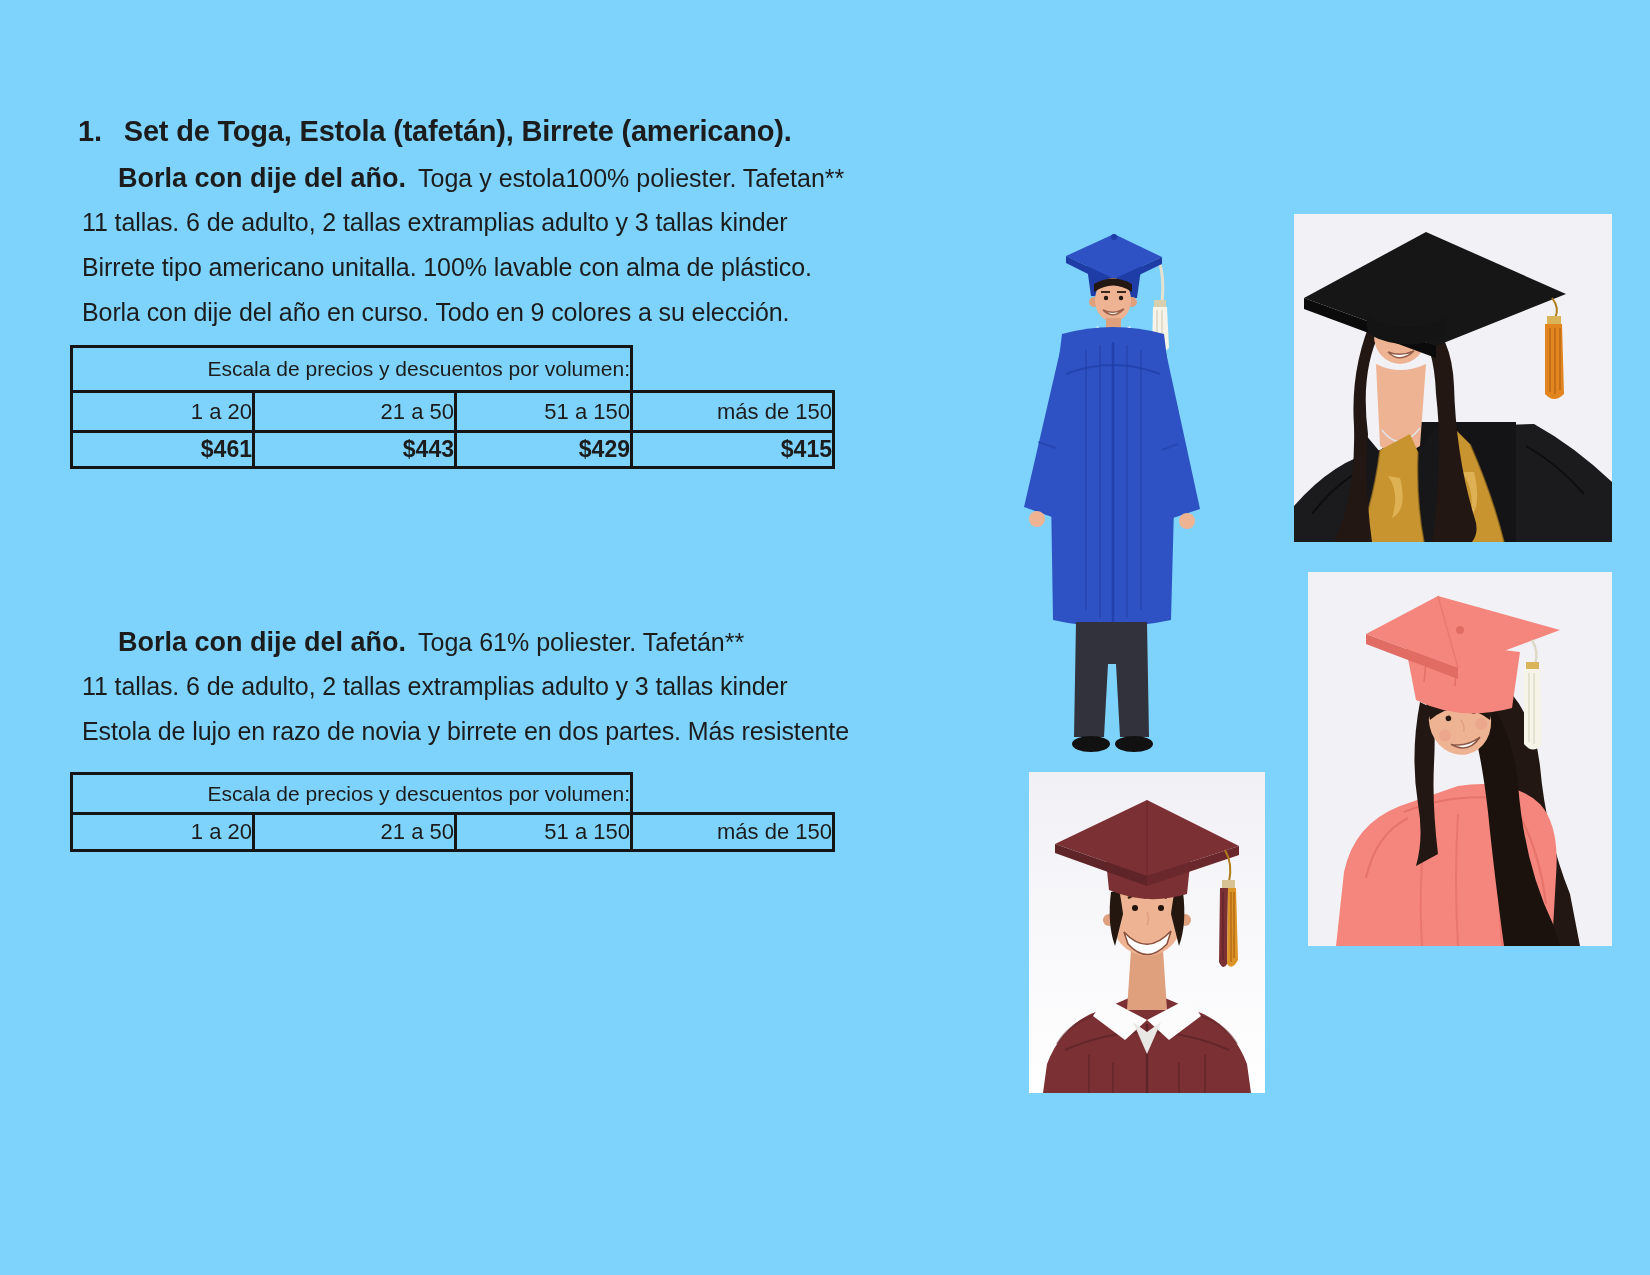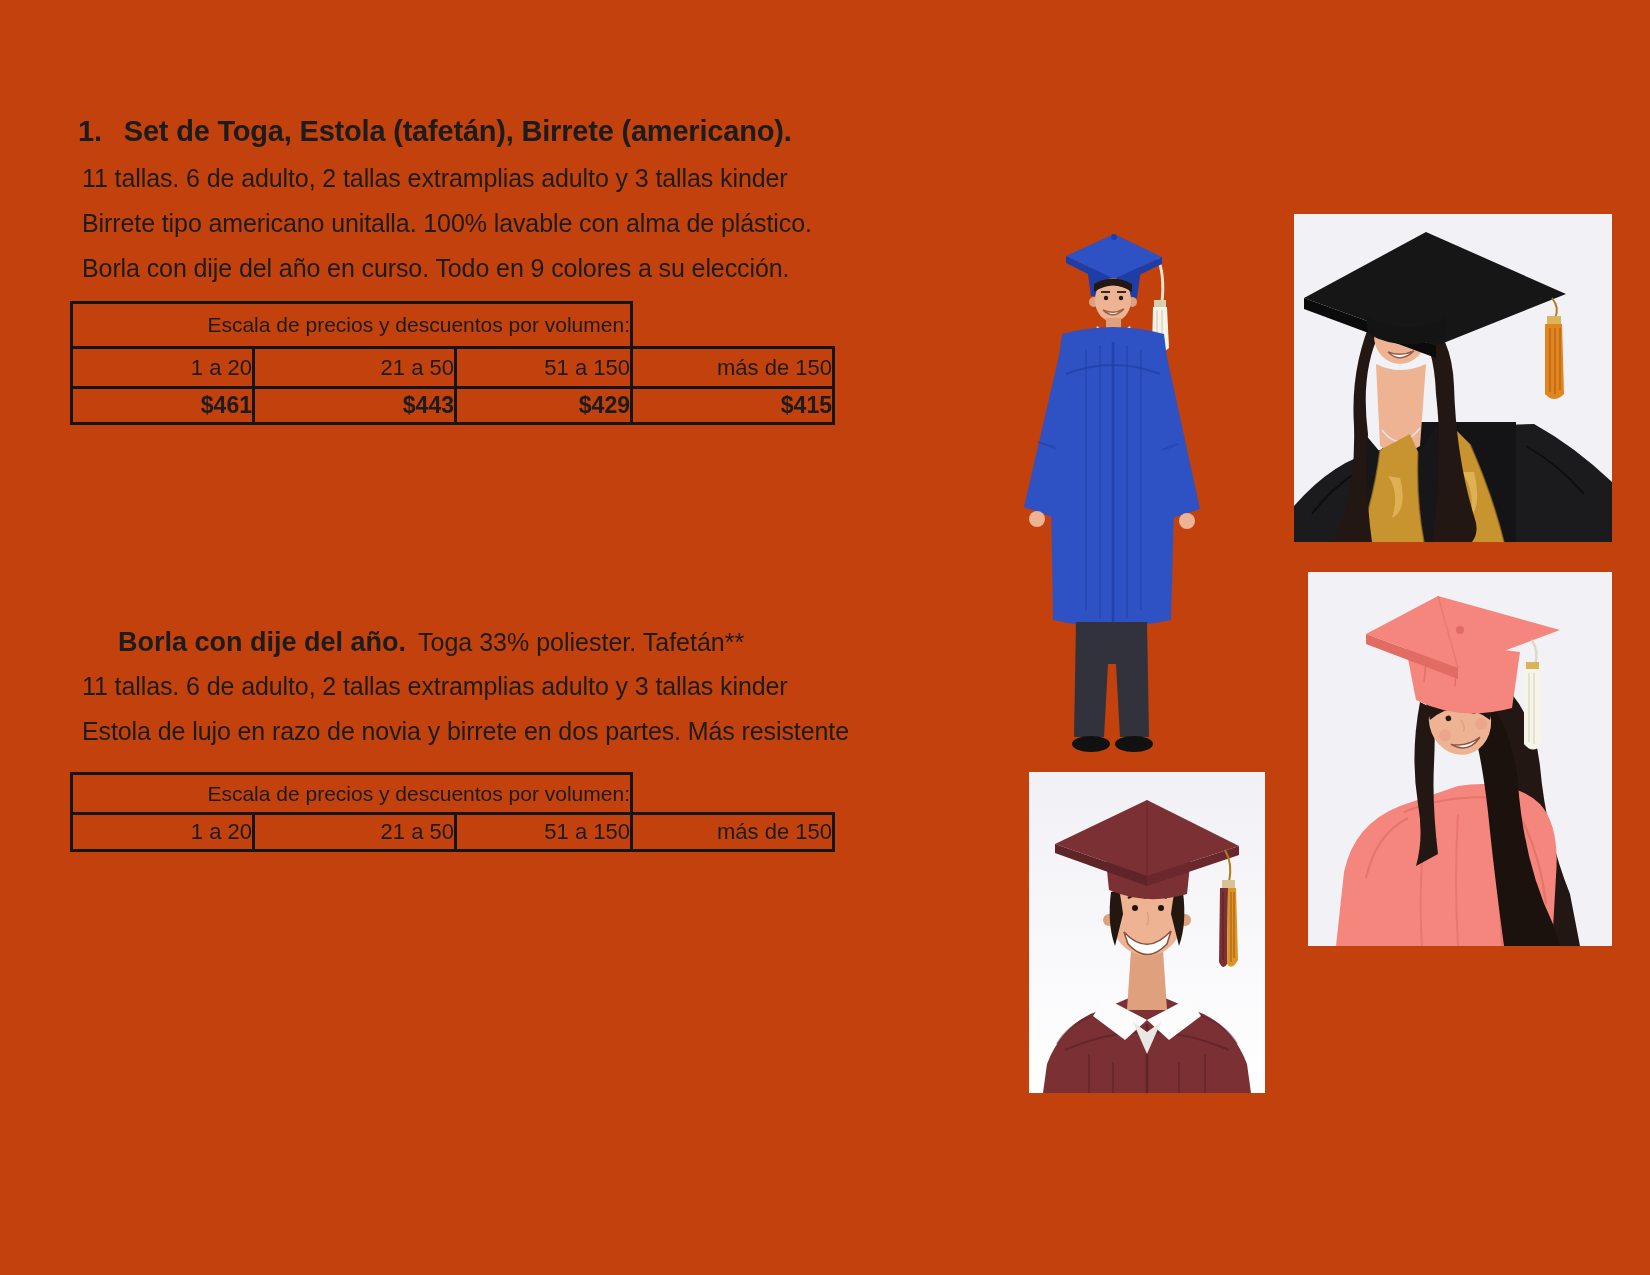--- a/index.html
+++ b/index.html
@@ -3,21 +3,21 @@
 <meta charset="utf-8">
 <style>
   html,body{margin:0;padding:0;}
   body{
     width:1650px;height:1275px;background:#ffffff;overflow:hidden;
     font-family:"Liberation Sans","DejaVu Sans",sans-serif;
     color:var(--text,#1c1c1c);
     position:relative;
   }
   .page{
-    position:absolute;inset:0;width:1650px;height:1275px;background:#c2410c;
+    position:absolute;inset:0;width:1650px;height:1275px;background:#7dd3fc;
     --text:#1c1c1c;--border:#151515;--photo-bg:#f2f1f6;
     --blue:#2e52c4;--blue-dark:#1f3da6;--black-gown:#1b1b1d;
     --gold:#c8942f;--gold-hi:#e3b65c;--orange:#e2851f;
     --pink:#f5867d;--pink-dark:#e06c63;--maroon:#7b3034;--maroon-dark:#5e2428;
     --white-tassel:#f6f3e8;--gold-tassel:#dc9426;
     --skin:#eeb392;--skin-shade:#dfa07e;--hair:#221712;--pants:#32323c;--shirt:#fcfcfc;
   }
   .product{position:absolute;width:900px;}
   .product.sec1{left:70px;top:112px;}
   .product.sec2{left:70px;top:622px;}
@@ -55,20 +55,21 @@
   .photo-d{left:1029px;top:772px;width:236px;height:321px;}
   figure.photo svg{display:block;}
 </style>
 </head>
 <body>
 
 <div class="page" style="--text: #1c1c1c; --border: #151515; --photo-bg: #f2f1f6; --blue: #2e52c4; --blue-dark: #1f3da6; --black-gown: #1b1b1d; --gold: #c8942f; --gold-hi: #e3b65c; --orange: #e2851f; --pink: #f5867d; --pink-dark: #e06c63; --maroon: #7b3034; --maroon-dark: #5e2428; --white-tassel: #f6f3e8; --gold-tassel: #dc9426; --skin: #eeb392; --skin-shade: #dfa07e; --hair: #221712; --pants: #32323c; --shirt: #fcfcfc;">
 
   <section class="product sec1">
     <h2 class="ptitle"><span class="num">1.</span><span>Set de Toga, Estola (tafetán), Birrete (americano).</span></h2>
+    <p class="psub"><span class="sub-bold">Borla con dije del año.</span><span class="sub-rest">Toga y estola100% poliester. Tafetan**</span></p>
     <p class="pline">11 tallas. 6 de adulto, 2 tallas extramplias adulto y 3 tallas kinder</p>
     <p class="pline">Birrete tipo americano unitalla. 100% lavable con alma de plástico.</p>
     <p class="pline">Borla con dije del año en curso. Todo en 9 colores a su elección.</p>
 
     <table class="price-table">
       <colgroup>
           <col style="width:182px">
           <col style="width:202px">
           <col style="width:176px">
           <col style="width:202px">
@@ -88,21 +89,21 @@
         <td>$461</td>
         <td>$443</td>
         <td>$429</td>
         <td>$415</td>
       </tr>
     </tbody>
       </table>
   </section>
 
   <section class="product sec2">
-    <p class="psub"><span class="sub-bold">Borla con dije del año.</span><span class="sub-rest">Toga 33% poliester. Tafetán**</span></p>
+    <p class="psub"><span class="sub-bold">Borla con dije del año.</span><span class="sub-rest">Toga 61% poliester. Tafetán**</span></p>
     <p class="pline">11 tallas. 6 de adulto, 2 tallas extramplias adulto y 3 tallas kinder</p>
     <p class="pline">Estola de lujo en razo de novia y birrete en dos partes. Más resistente</p>
 
     <table class="price-table">
       <colgroup>
           <col style="width:182px">
           <col style="width:202px">
           <col style="width:176px">
           <col style="width:202px">
         </colgroup>

